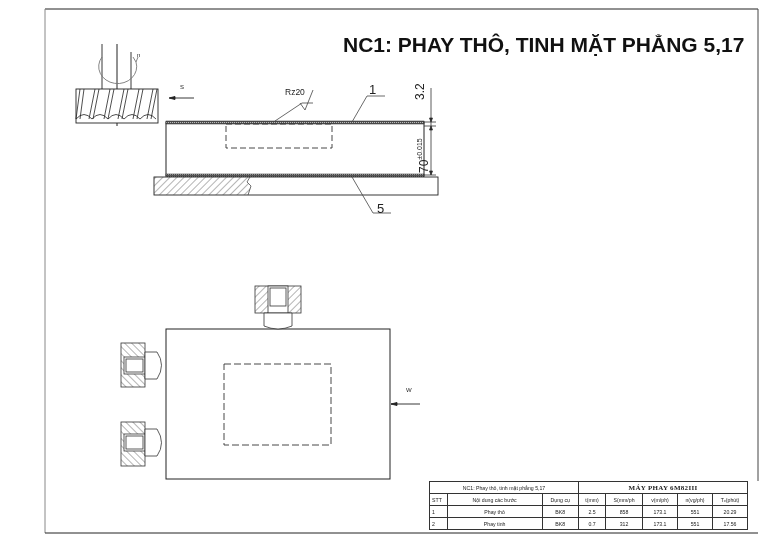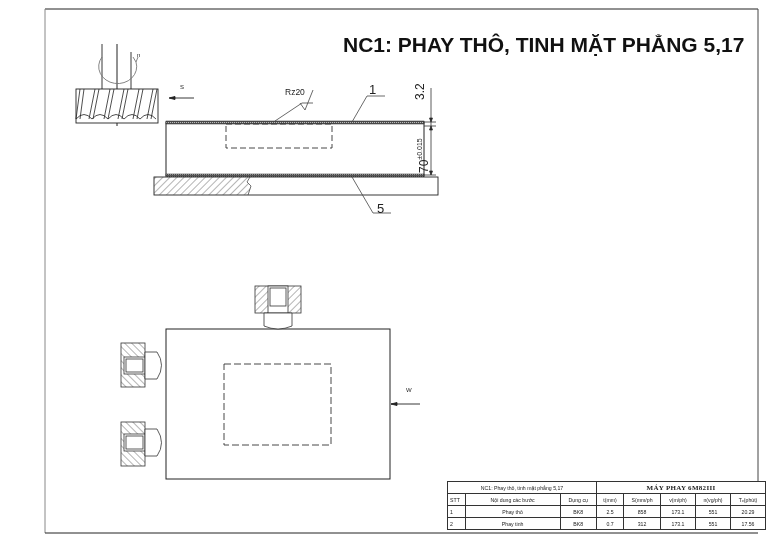--- a/index.html
+++ b/index.html
@@ -1,19 +1,19 @@
 <!DOCTYPE html>
 <html><head>
 <meta charset="utf-8">
 <style>
   html, body { margin:0; padding:0; background:#ffffff; }
   body { width:768px; height:543px; position:relative; overflow:hidden; font-family:"Liberation Sans", sans-serif; }
   #sheet { position:absolute; left:0; top:0; width:768px; height:543px; }
   .title { position:absolute; left:343px; top:33px; font-size:21px; font-weight:bold; color:#111; letter-spacing:0px; white-space:nowrap; }
-  table.op { position:absolute; left:429px; top:481px; border-collapse:collapse; font-family:"Liberation Sans", sans-serif; font-size:5.2px; color:#222; background:#fff;margin-left:18px; }
+  table.op { position:absolute; left:429px; top:481px; border-collapse:collapse; font-family:"Liberation Sans", sans-serif; font-size:5.2px; color:#222; background:#fff; }
   table.op td { border:0.8px solid #333; height:11px; padding:0 2px; text-align:center; white-space:nowrap; }
   table.op td.l { text-align:left; }
   table.op td.machine { font-family:"Liberation Serif", serif; font-weight:bold; font-size:7px; letter-spacing:0.3px; }
   .lbl { position:absolute; font-family:"Liberation Sans", sans-serif; color:#222; white-space:nowrap; }
 </style>
 </head>
 <body>
 
 <svg id="sheet" width="768" height="543" viewBox="0 0 768 543" xmlns="http://www.w3.org/2000/svg">
   <defs>

